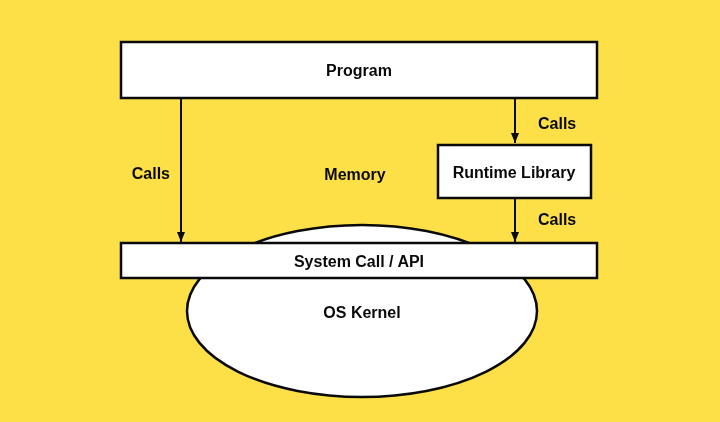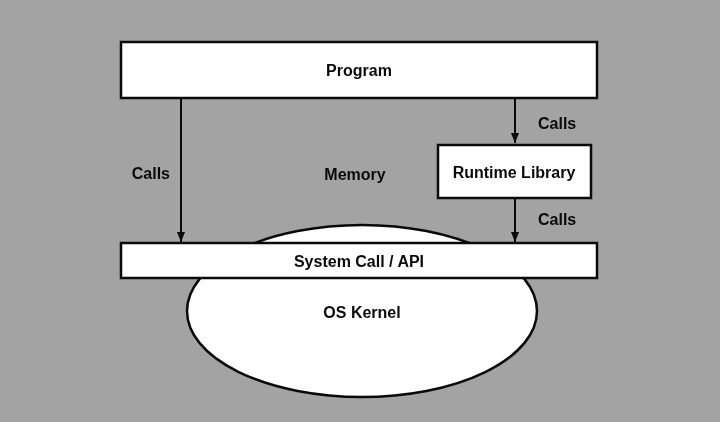--- a/index.html
+++ b/index.html
@@ -4,21 +4,21 @@
 <style>
   html, body {
     margin: 0;
     padding: 0;
     background: #ffffff;
   }
   .canvas {
     position: relative;
     width: 720px;
     height: 422px;
-    background: #a3a3a3;
+    background: #fde047;
     overflow: hidden;
     font-family: "Liberation Sans", "DejaVu Sans", sans-serif;
   }
   svg text {
     font-family: "Liberation Sans", "DejaVu Sans", sans-serif;
     font-size: 16px;
     font-weight: 600;
     fill: #0a0a0a;
   }
   .shape {

